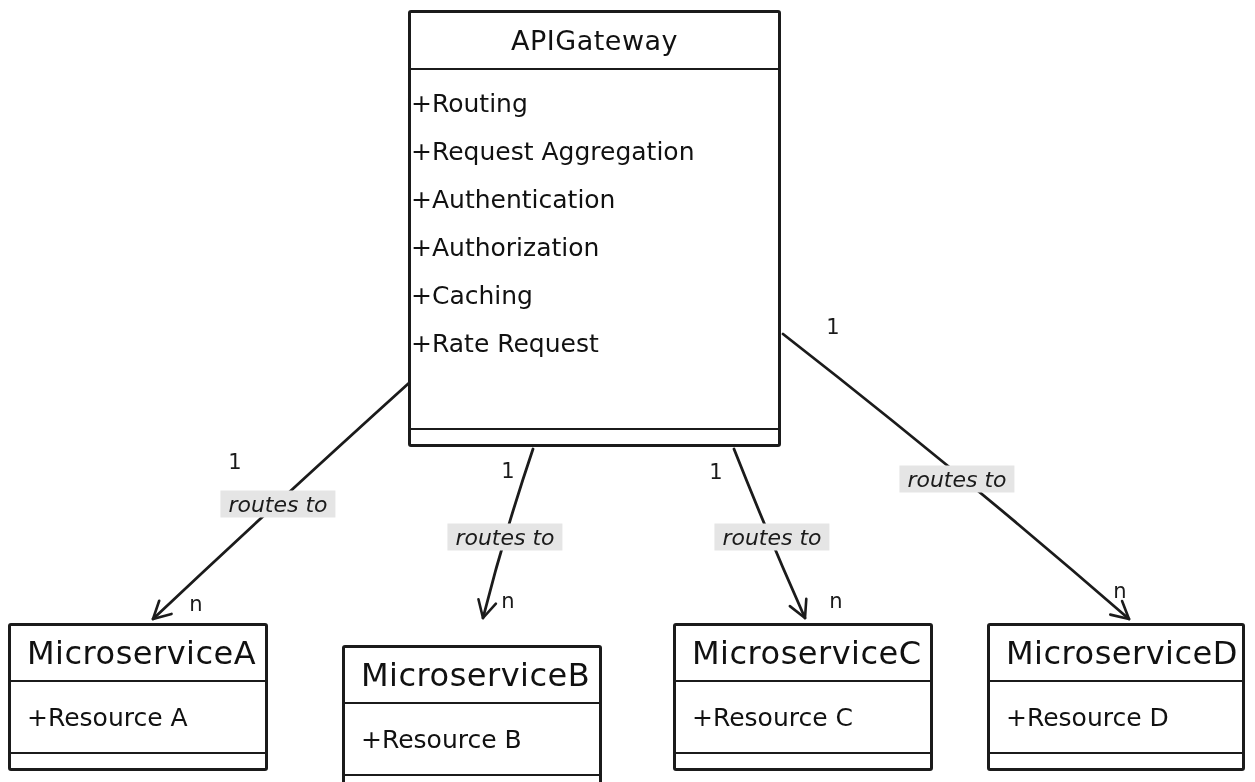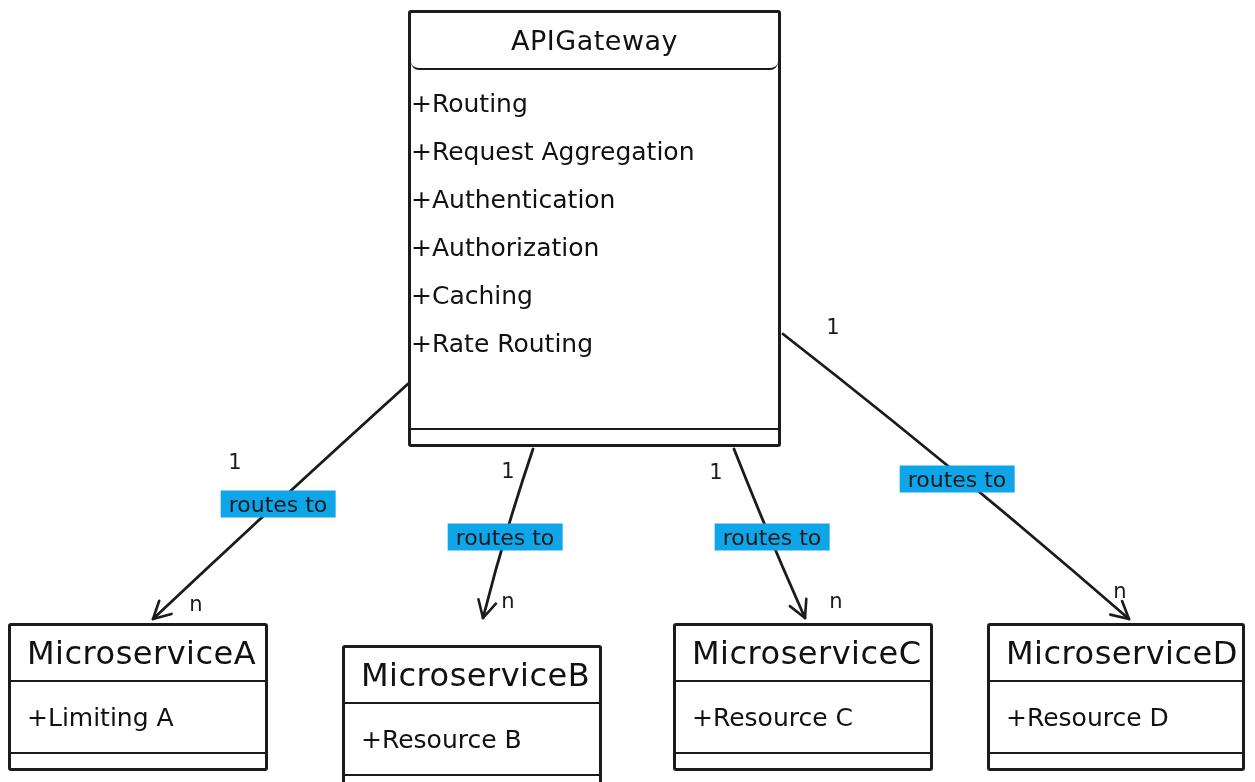--- a/index.html
+++ b/index.html
@@ -23,46 +23,47 @@
     border-radius: 3px;
   }
   .class-title {
     display: flex;
     align-items: center;
     justify-content: center;
     border-bottom: 2px solid #1b1b1b;
     font-size: 27px;
     letter-spacing: 0.5px;
   }
-  .gateway .class-title { height: 55px; border-radius: 8px; }
+  .gateway .class-title { height: 55px; }
   .class-attrs { flex: 1; }
   .gateway .class-attrs { padding-top: 10px; }
   .attr-row { height: 48px; line-height: 48px; font-size: 25px; white-space: nowrap; }
   .class-methods { height: 14px; border-top: 2px solid #1b1b1b; background: #ffffff; }
   .svc .class-title {
     height: 54px;
     justify-content: flex-start;
     padding-left: 16px;
     font-size: 32px;
   }
   .svc .class-attrs {
     display: flex;
     align-items: center;
     padding-left: 16px;
     font-size: 25px;
     white-space: nowrap;
   }
   .edge-label {
     position: absolute;
     transform: translate(-50%, -50%);
-    background: #0ea5e9;
+    background: #e5e5e5;
     padding: 1px 8px;
     font-size: 22px;
     white-space: nowrap;
     color: #1b1b1b;
+    font-style: italic;
   }
   .edge-card {
     position: absolute;
     transform: translate(-50%, -50%);
     font-size: 21px;
     color: #1b1b1b;
   }
 </style>
 </head>
 <body>
@@ -82,29 +83,29 @@
   </svg>
 
   <div class="class-box gateway" style="left:408px; top:10px; width:373px; height:437px;">
     <div class="class-title">APIGateway</div>
     <div class="class-attrs">
       <div class="attr-row">+Routing</div>
       <div class="attr-row">+Request Aggregation</div>
       <div class="attr-row">+Authentication</div>
       <div class="attr-row">+Authorization</div>
       <div class="attr-row">+Caching</div>
-      <div class="attr-row">+Rate Routing</div>
+      <div class="attr-row">+Rate Request</div>
     </div>
     <div class="class-methods"></div>
   </div>
 
   <div class="class-box svc" style="left:8px; top:623px; width:260px; height:148px;">
     <div class="class-title">MicroserviceA</div>
     <div class="class-attrs">
-      <span>+Limiting A</span>
+      <span>+Resource A</span>
     </div>
     <div class="class-methods"></div>
   </div>
 
   <div class="class-box svc" style="left:342px; top:623px; width:260px; height:148px;margin-top:22px;">
     <div class="class-title">MicroserviceB</div>
     <div class="class-attrs">
       <span>+Resource B</span>
     </div>
     <div class="class-methods"></div>

